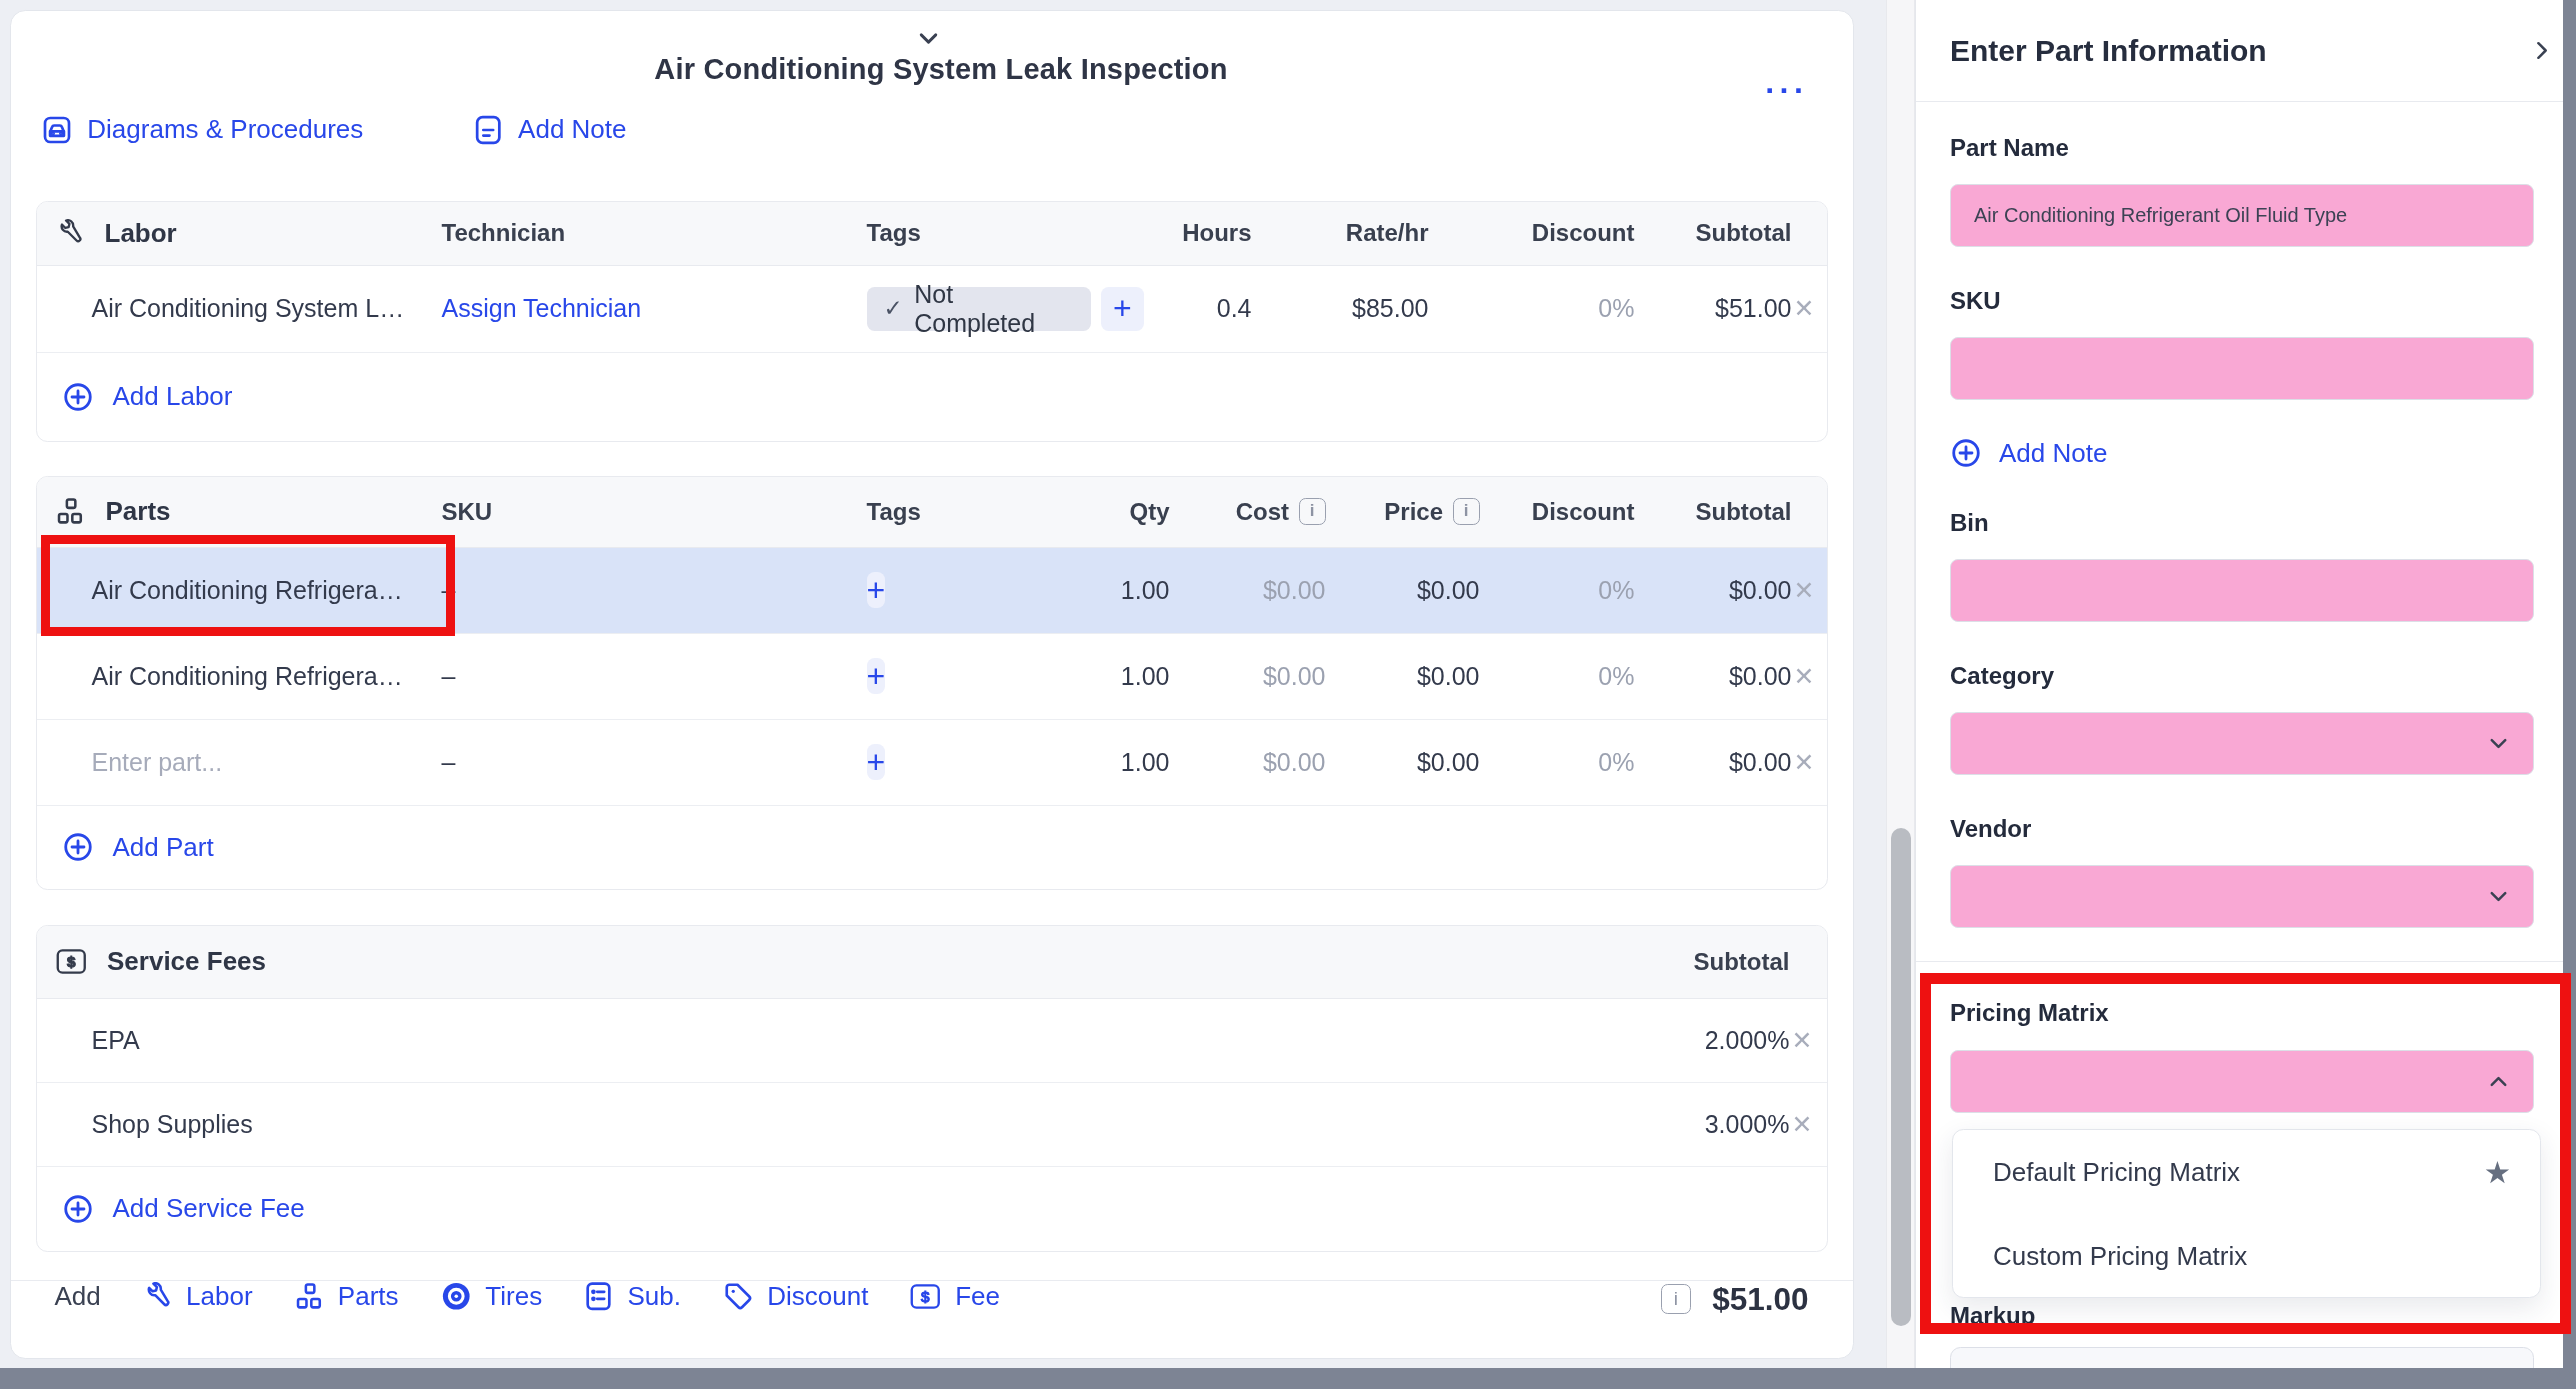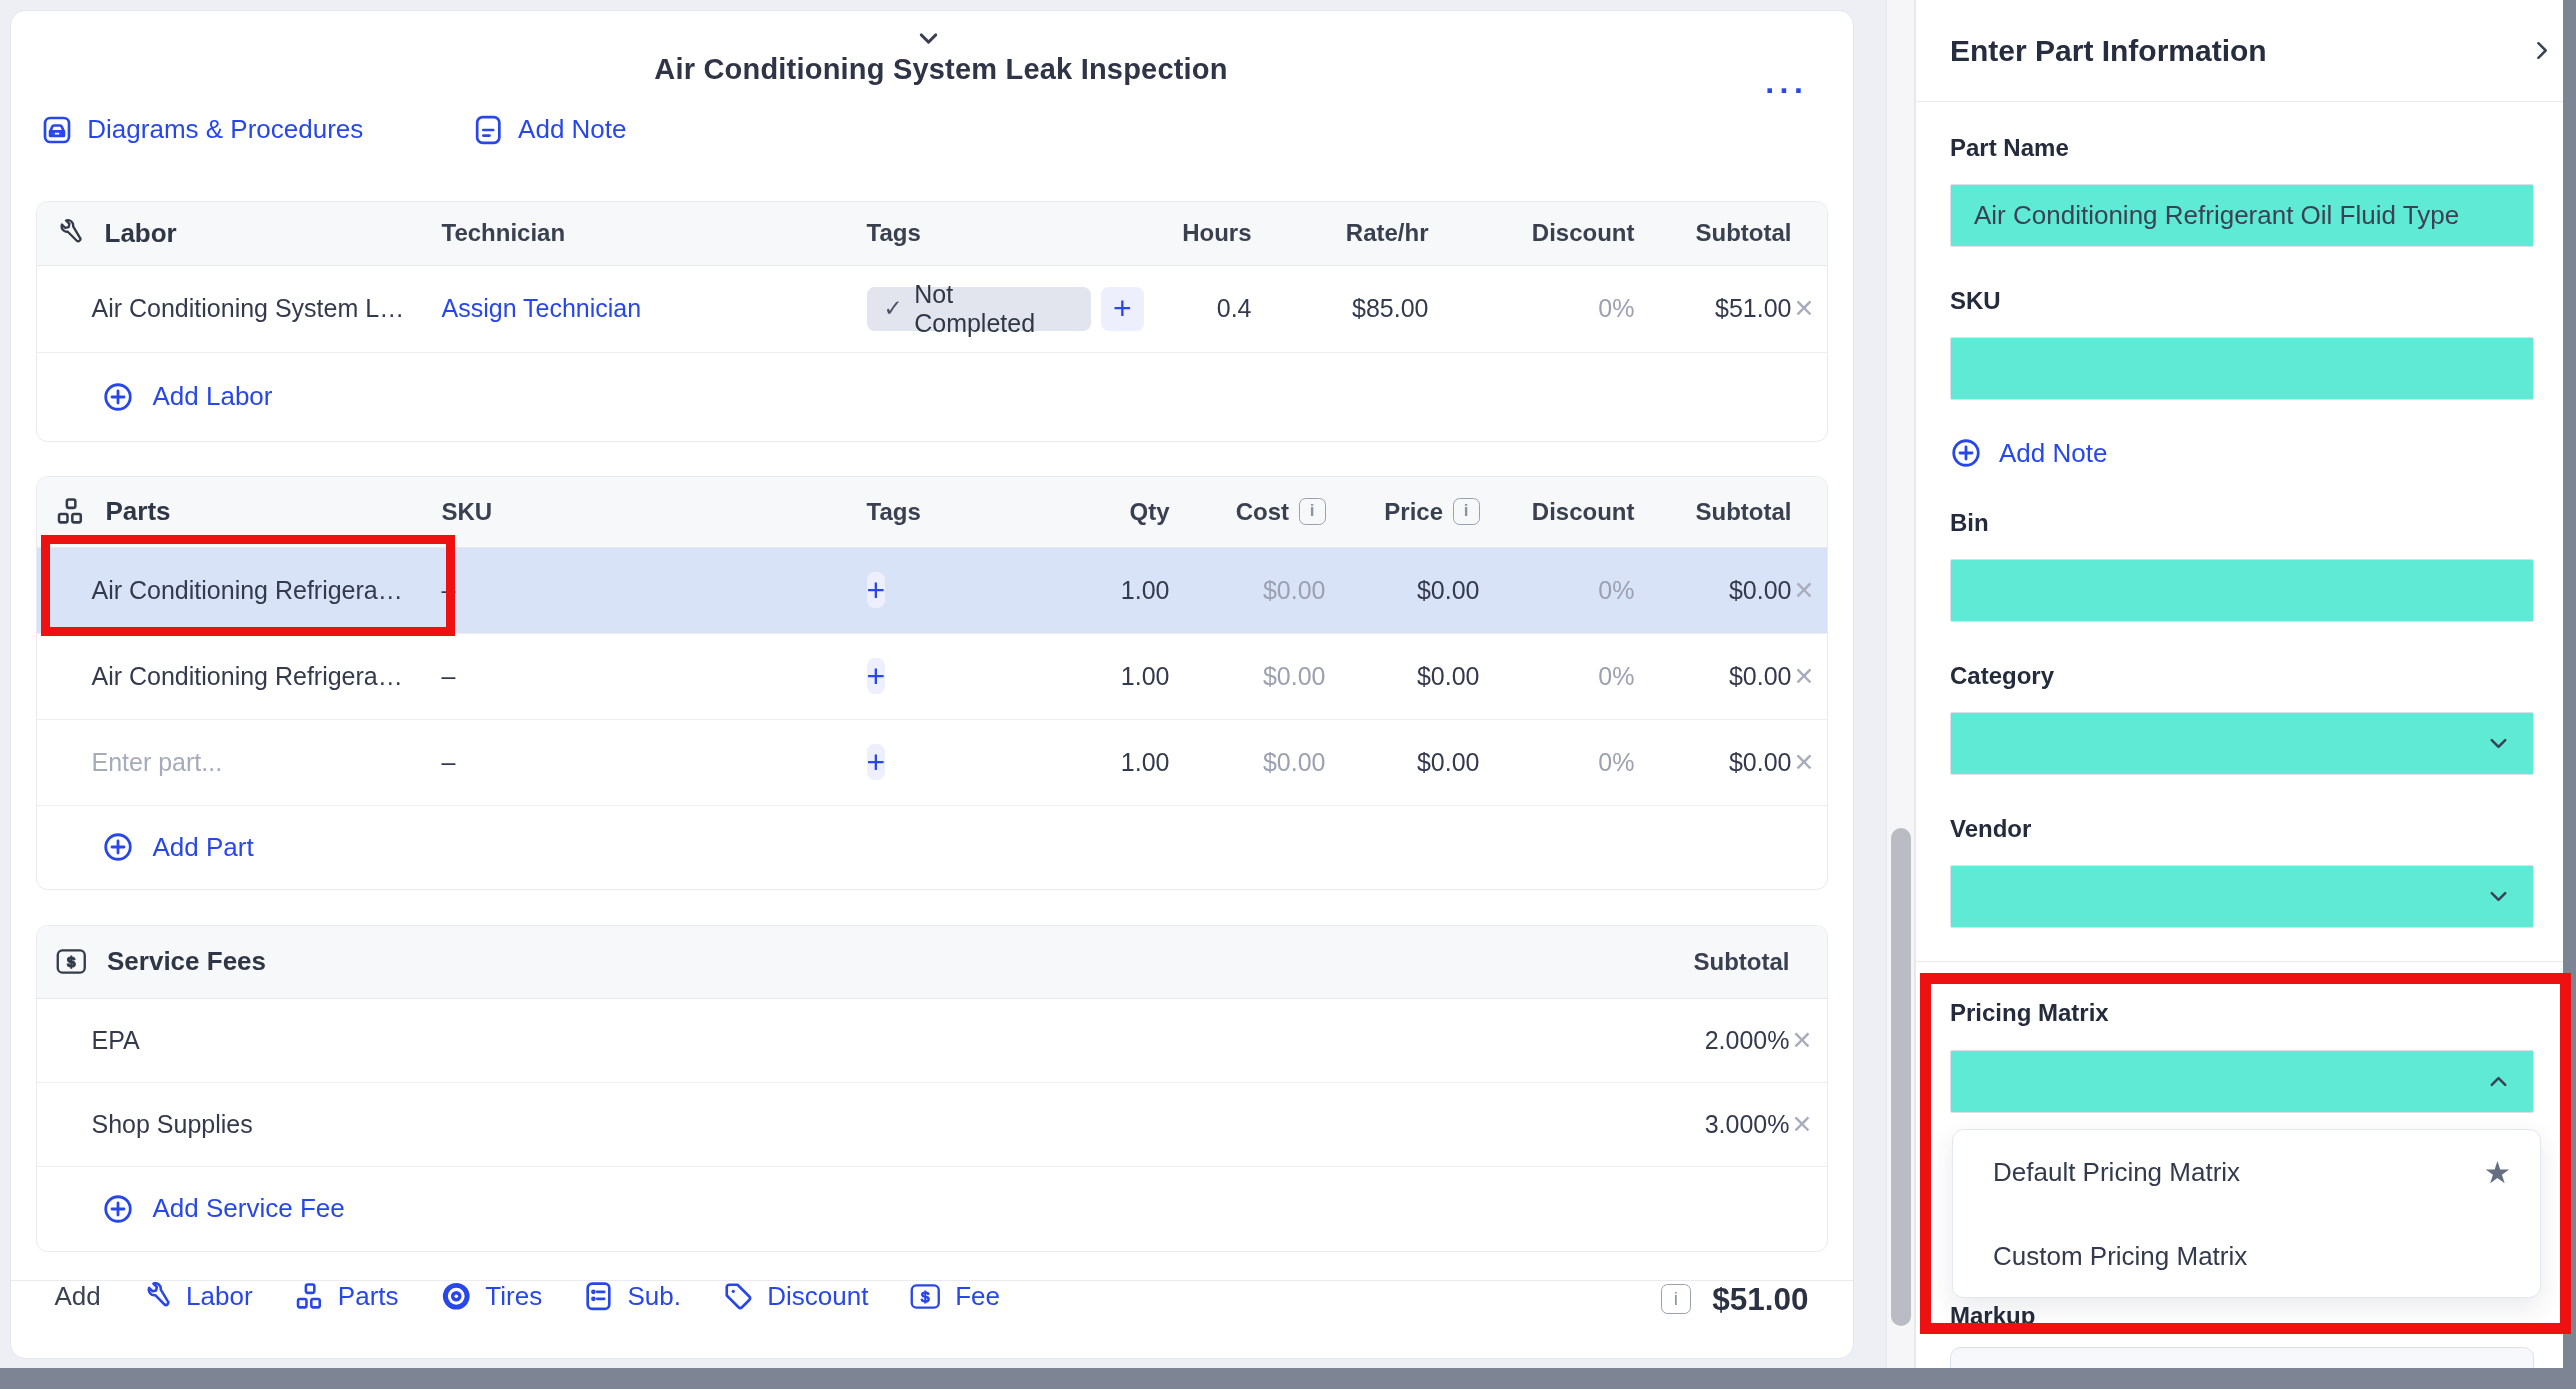--- a/index.html
+++ b/index.html
@@ -51,21 +51,21 @@
   .row { border-bottom:1px solid #eceef2; font-size:25px; }
   .labor .row { height:87px; }
   .parts .row { height:86px; }
   .fees  .row { height:84px; }
   .row.selected { background:#d9e3f8; }
   .name-cell { padding-left:55px; color:#333a4c; white-space:nowrap; overflow:hidden; }
   .placeholder { color:#a6abba; }
   .muted { color:var(--muted); }
   .link-cell { color:var(--accent); cursor:pointer; }
   .x-cell { color:#a8adbb; font-size:25px; text-align:left; cursor:pointer; padding-left:1.9px; }
-  .addrow { display:flex; align-items:center; gap:19px; padding-left:25px; color:var(--accent); font-size:26px; cursor:pointer;margin-left:40px; }
+  .addrow { display:flex; align-items:center; gap:19px; padding-left:25px; color:var(--accent); font-size:26px; cursor:pointer; }
   .labor .addrow { height:88px; }
   .parts .addrow { height:83px; }
   .fees  .addrow { height:84px; }
 
   .tagwrap { display:flex; align-items:center; gap:9.5px; }
   .tag-pill { display:inline-flex; align-items:center; gap:11.4px; height:44px; padding:0 17px; background:#e3e5ee; border-radius:7.6px; font-size:25px; color:#2f3644; cursor:pointer; }
   .tag-pill .check { font-size:23px; color:#4a5264; }
   .plus-btn { width:44px; height:44px; border-radius:7.6px; background:#edf0fc; color:var(--accent); font-size:32px; line-height:42px; text-align:center; cursor:pointer; font-weight:400; }
 
   .hdr-info { display:inline-flex; align-items:center; gap:9.5px; justify-content:flex-end; }
@@ -83,22 +83,22 @@
   .scroll-track { position:absolute; left:1886px; top:0; width:29px; height:1368px; background:#f6f6f8;
                   border-left:1px solid #e8e9ed; border-right:1px solid #e8e9ed; }
   .scroll-thumb { position:absolute; left:3.8px; top:828px; width:20px; height:498px; border-radius:10.5px; background:#b9bcc2; }
 
   
   .part-panel { position:absolute; left:1915px; top:0; width:648px; height:1368px; background:#fff; border-left:1px solid #e5e7ec; }
   .panel-header { height:102px; display:flex; align-items:center; padding:0 9.5px 0 34px; border-bottom:1.9px solid #e8eaef; }
   .panel-title { font-size:30px; font-weight:700; color:#262d3e; }
   .panel-chev { margin-left:auto; display:flex; }
   .f-label { position:absolute; left:34px; font-size:24px; font-weight:700; color:#242b3c; }
-  .f-input { position:absolute; left:34px; width:584px; height:63px; background:#5eead4; border:1.4px solid #dcdfe7;
-             border-radius:2px; display:flex; align-items:center; padding:0 23px; font-size:26px; color:#3c4254; }
+  .f-input { position:absolute; left:34px; width:584px; height:63px; background:#f9a8d4; border:1.4px solid #dcdfe7;
+             border-radius:8px; display:flex; align-items:center; padding:0 23px; font-size:20px; color:#3c4254; }
   .f-select { cursor:pointer; }
   .f-select .sel-chev { position:absolute; right:21px; top:17px; }
   .panel-divider { position:absolute; left:0; width:648px; top:961px; border-top:1.9px solid #e8eaef; }
   .add-note-row { position:absolute; left:34px; top:437px; display:flex; align-items:center; gap:17px;
                   color:var(--accent); font-size:26px; cursor:pointer; }
   .dropdown { position:absolute; left:36px; top:1129px; width:589px; height:169px; background:#fff;
               border:1px solid #e3e6ec; border-radius:11.4px; box-shadow:0 9.5px 27px rgba(40,50,80,.10); z-index:5; }
   .dd-item { height:84px; display:flex; align-items:center; padding:0 29px 0 40px; font-size:26px; color:#333a4c; cursor:pointer; }
   .dd-item + .dd-item { border-top:0; }
   .dd-star { margin-left:auto; color:#666f80; font-size:30.5px; }

